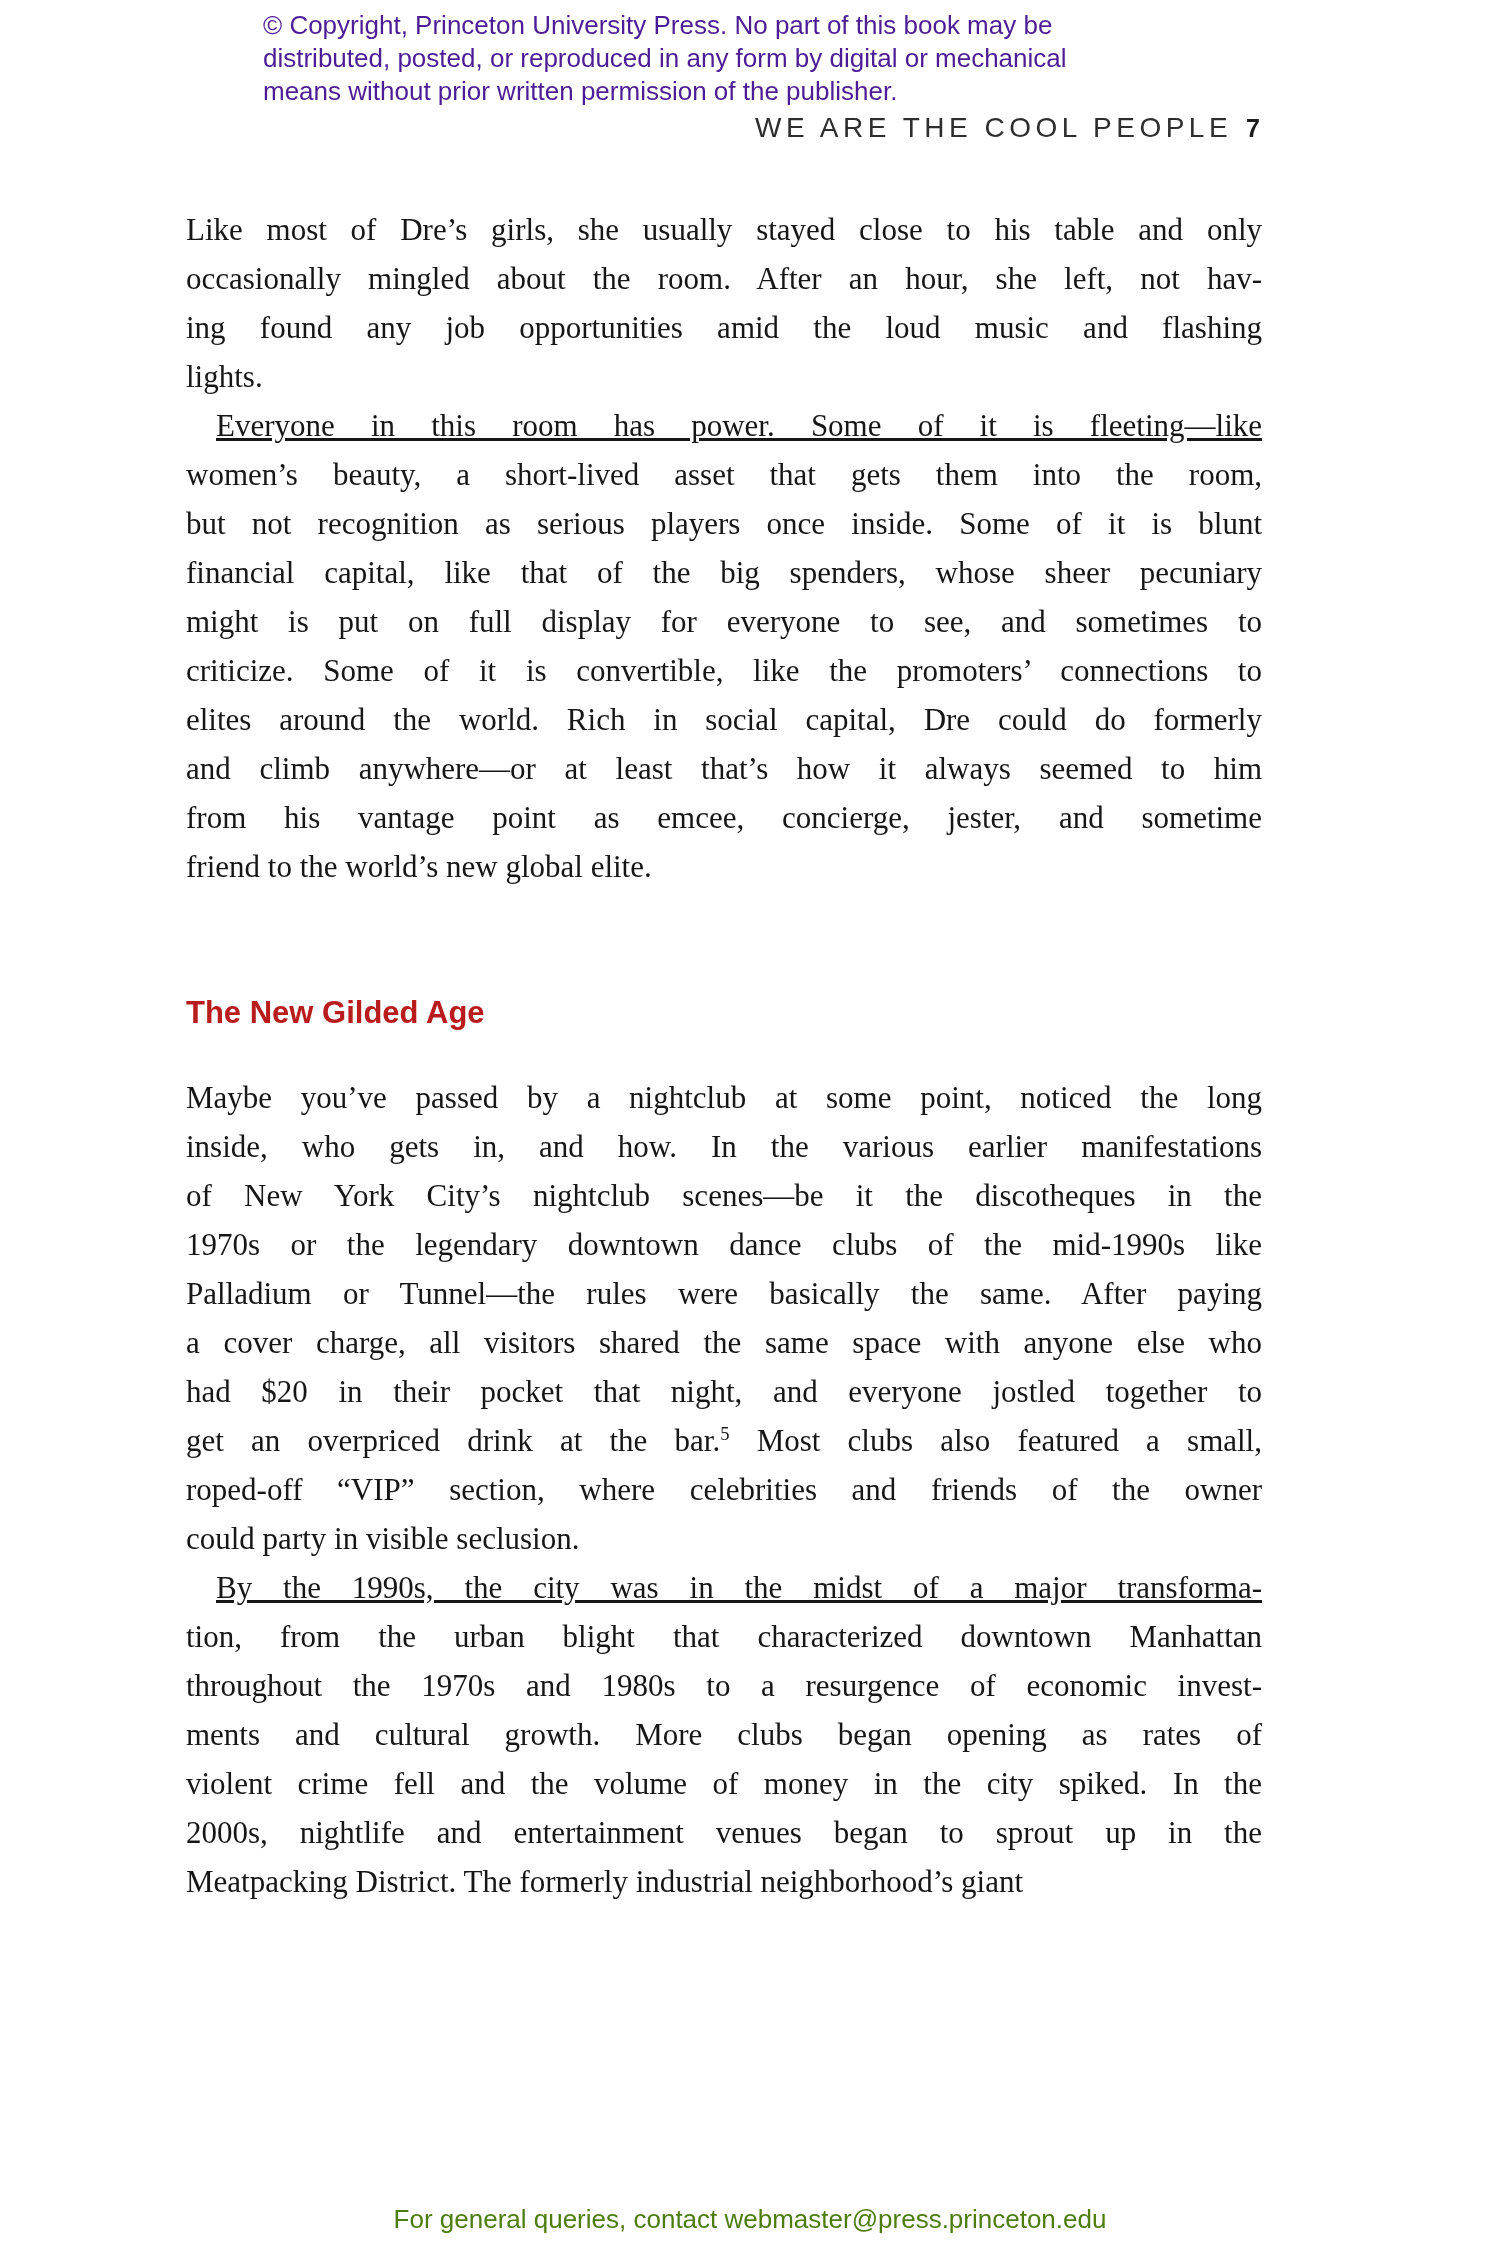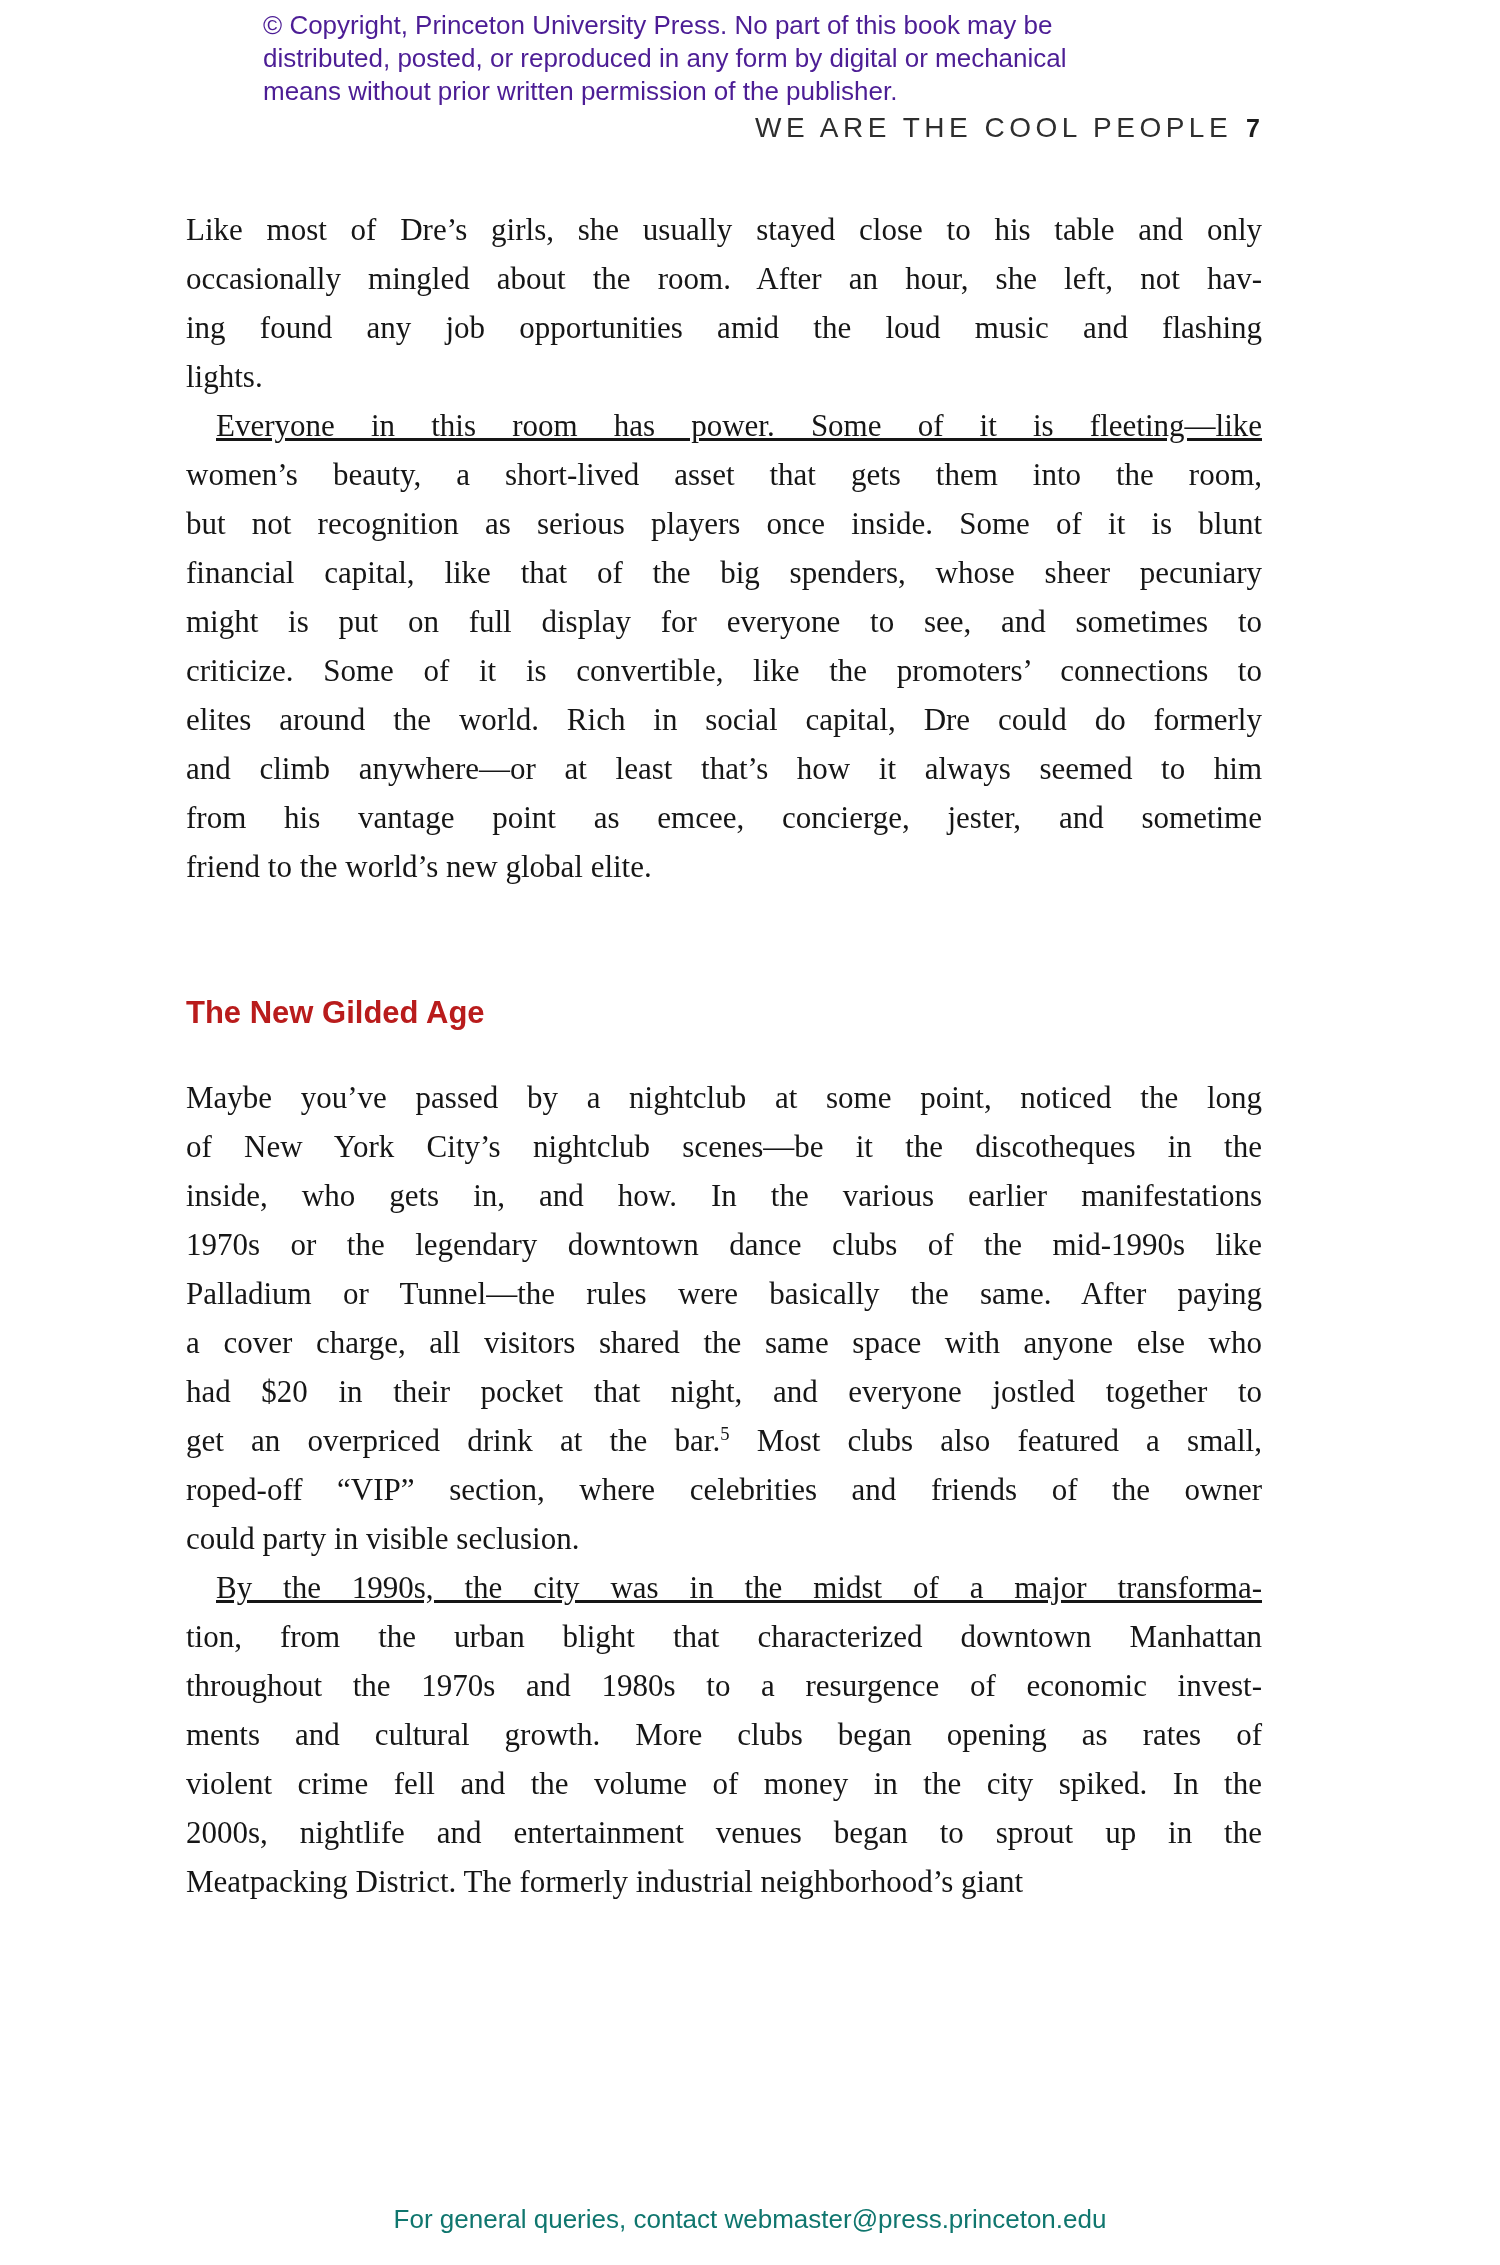--- a/index.html
+++ b/index.html
@@ -90,21 +90,21 @@
 
   
   .footer {
     position: absolute;
     left: 0;
     top: 2204px;
     width: 100%;
     text-align: center;
     font-family: "Liberation Sans", sans-serif;
     font-size: 26px;
-    color: #0f766e;
+    color: #4d7c0f;
   }
 </style>
 </head>
 <body>
 
 <div class="page">
 
   <div class="copyright">
     <div>© Copyright, Princeton University Press. No part of this book may be</div>
     <div>distributed, posted, or reproduced in any form by digital or mechanical</div>
@@ -130,22 +130,22 @@
         <div class="line">might is put on full display for everyone to see, and sometimes to</div>
         <div class="line">criticize. Some of it is convertible, like the promoters’ connections to</div>
         <div class="line">elites around the world. Rich in social capital, Dre could do formerly</div>
         <div class="line">and climb anywhere—or at least that’s how it always seemed to him</div>
         <div class="line">from his vantage point as emcee, concierge, jester, and sometime</div>
         <div class="line last">friend to the world’s new global elite.</div>
       </div>
       <div class="section-heading">The New Gilded Age</div>
       <div class="paragraph">
         <div class="line">Maybe you’ve passed by a nightclub at some point, noticed the long</div>
+        <div class="line">inside, who gets in, and how. In the various earlier manifestations</div>
         <div class="line">of New York City’s nightclub scenes—be it the discotheques in the</div>
-        <div class="line">inside, who gets in, and how. In the various earlier manifestations</div>
         <div class="line">1970s or the legendary downtown dance clubs of the mid-1990s like</div>
         <div class="line">Palladium or Tunnel—the rules were basically the same. After paying</div>
         <div class="line">a cover charge, all visitors shared the same space with anyone else who</div>
         <div class="line">had $20 in their pocket that night, and everyone jostled together to</div>
         <div class="line">get an overpriced drink at the bar.<sup>5</sup> Most clubs also featured a small,</div>
         <div class="line">roped-off “VIP” section, where celebrities and friends of the owner</div>
         <div class="line last">could party in visible seclusion.</div>
       </div>
       <div class="paragraph">
         <div class="line indent">By the 1990s, the city was in the midst of a major transforma-</div>

